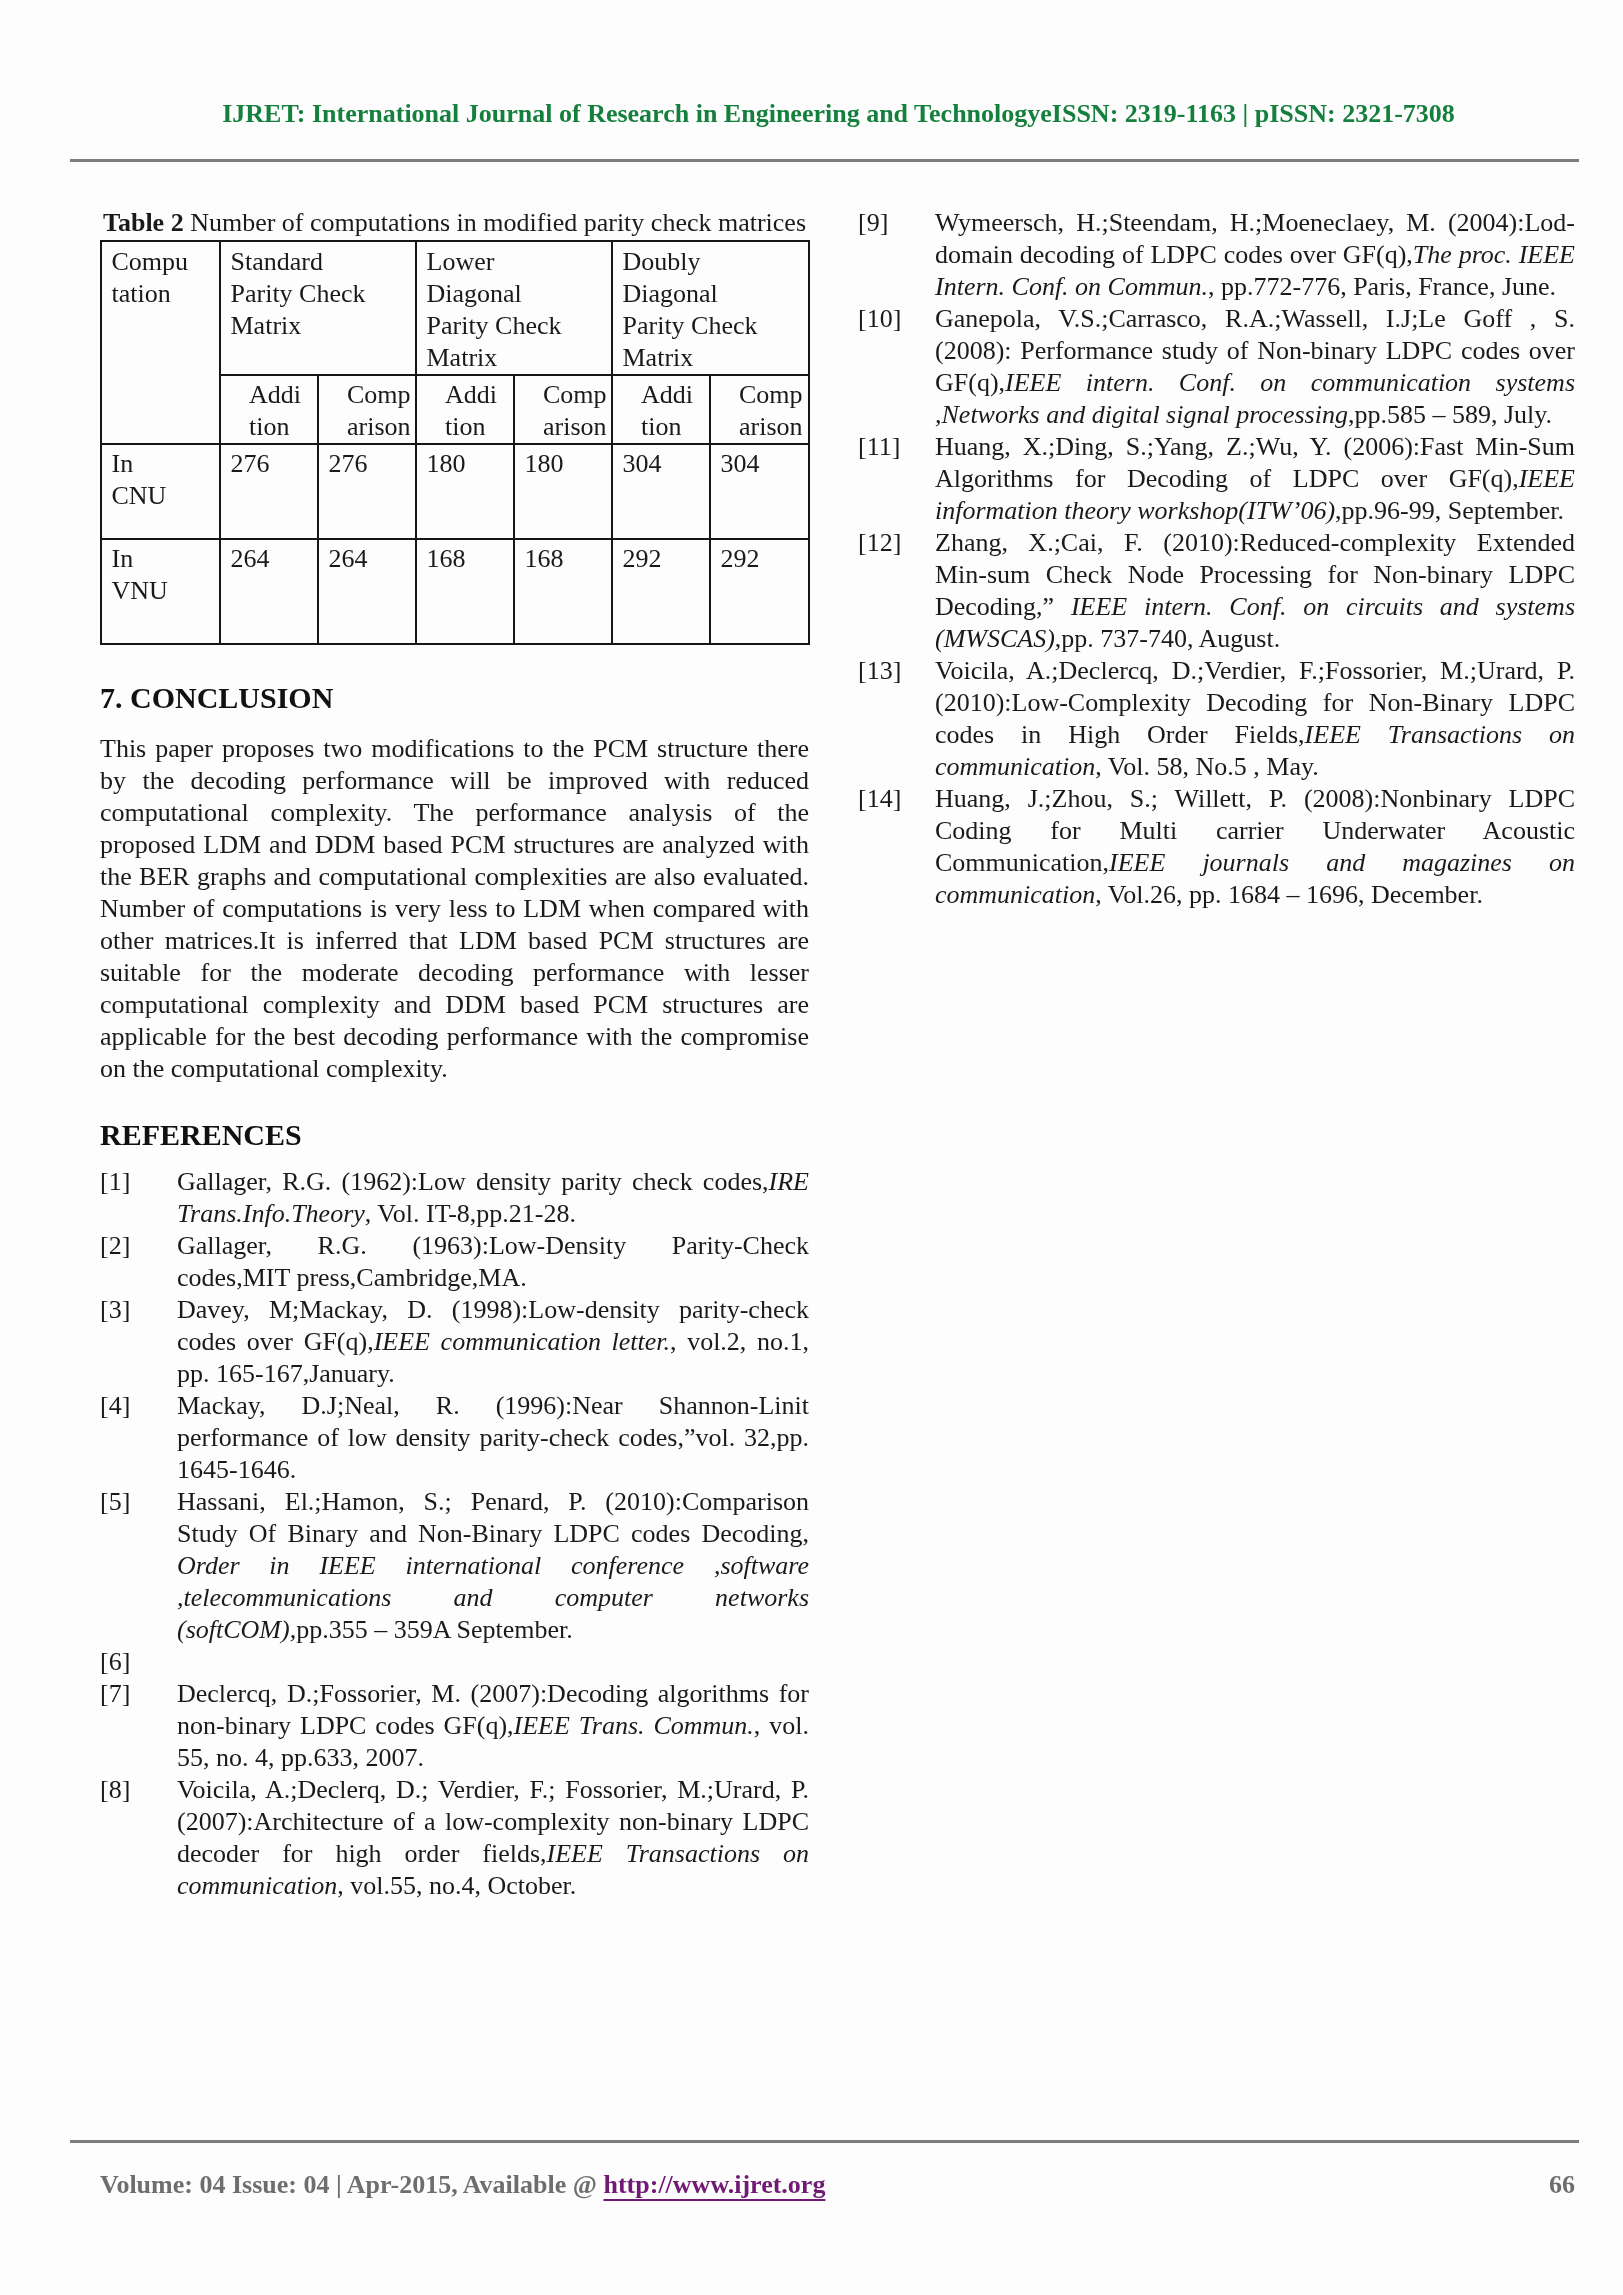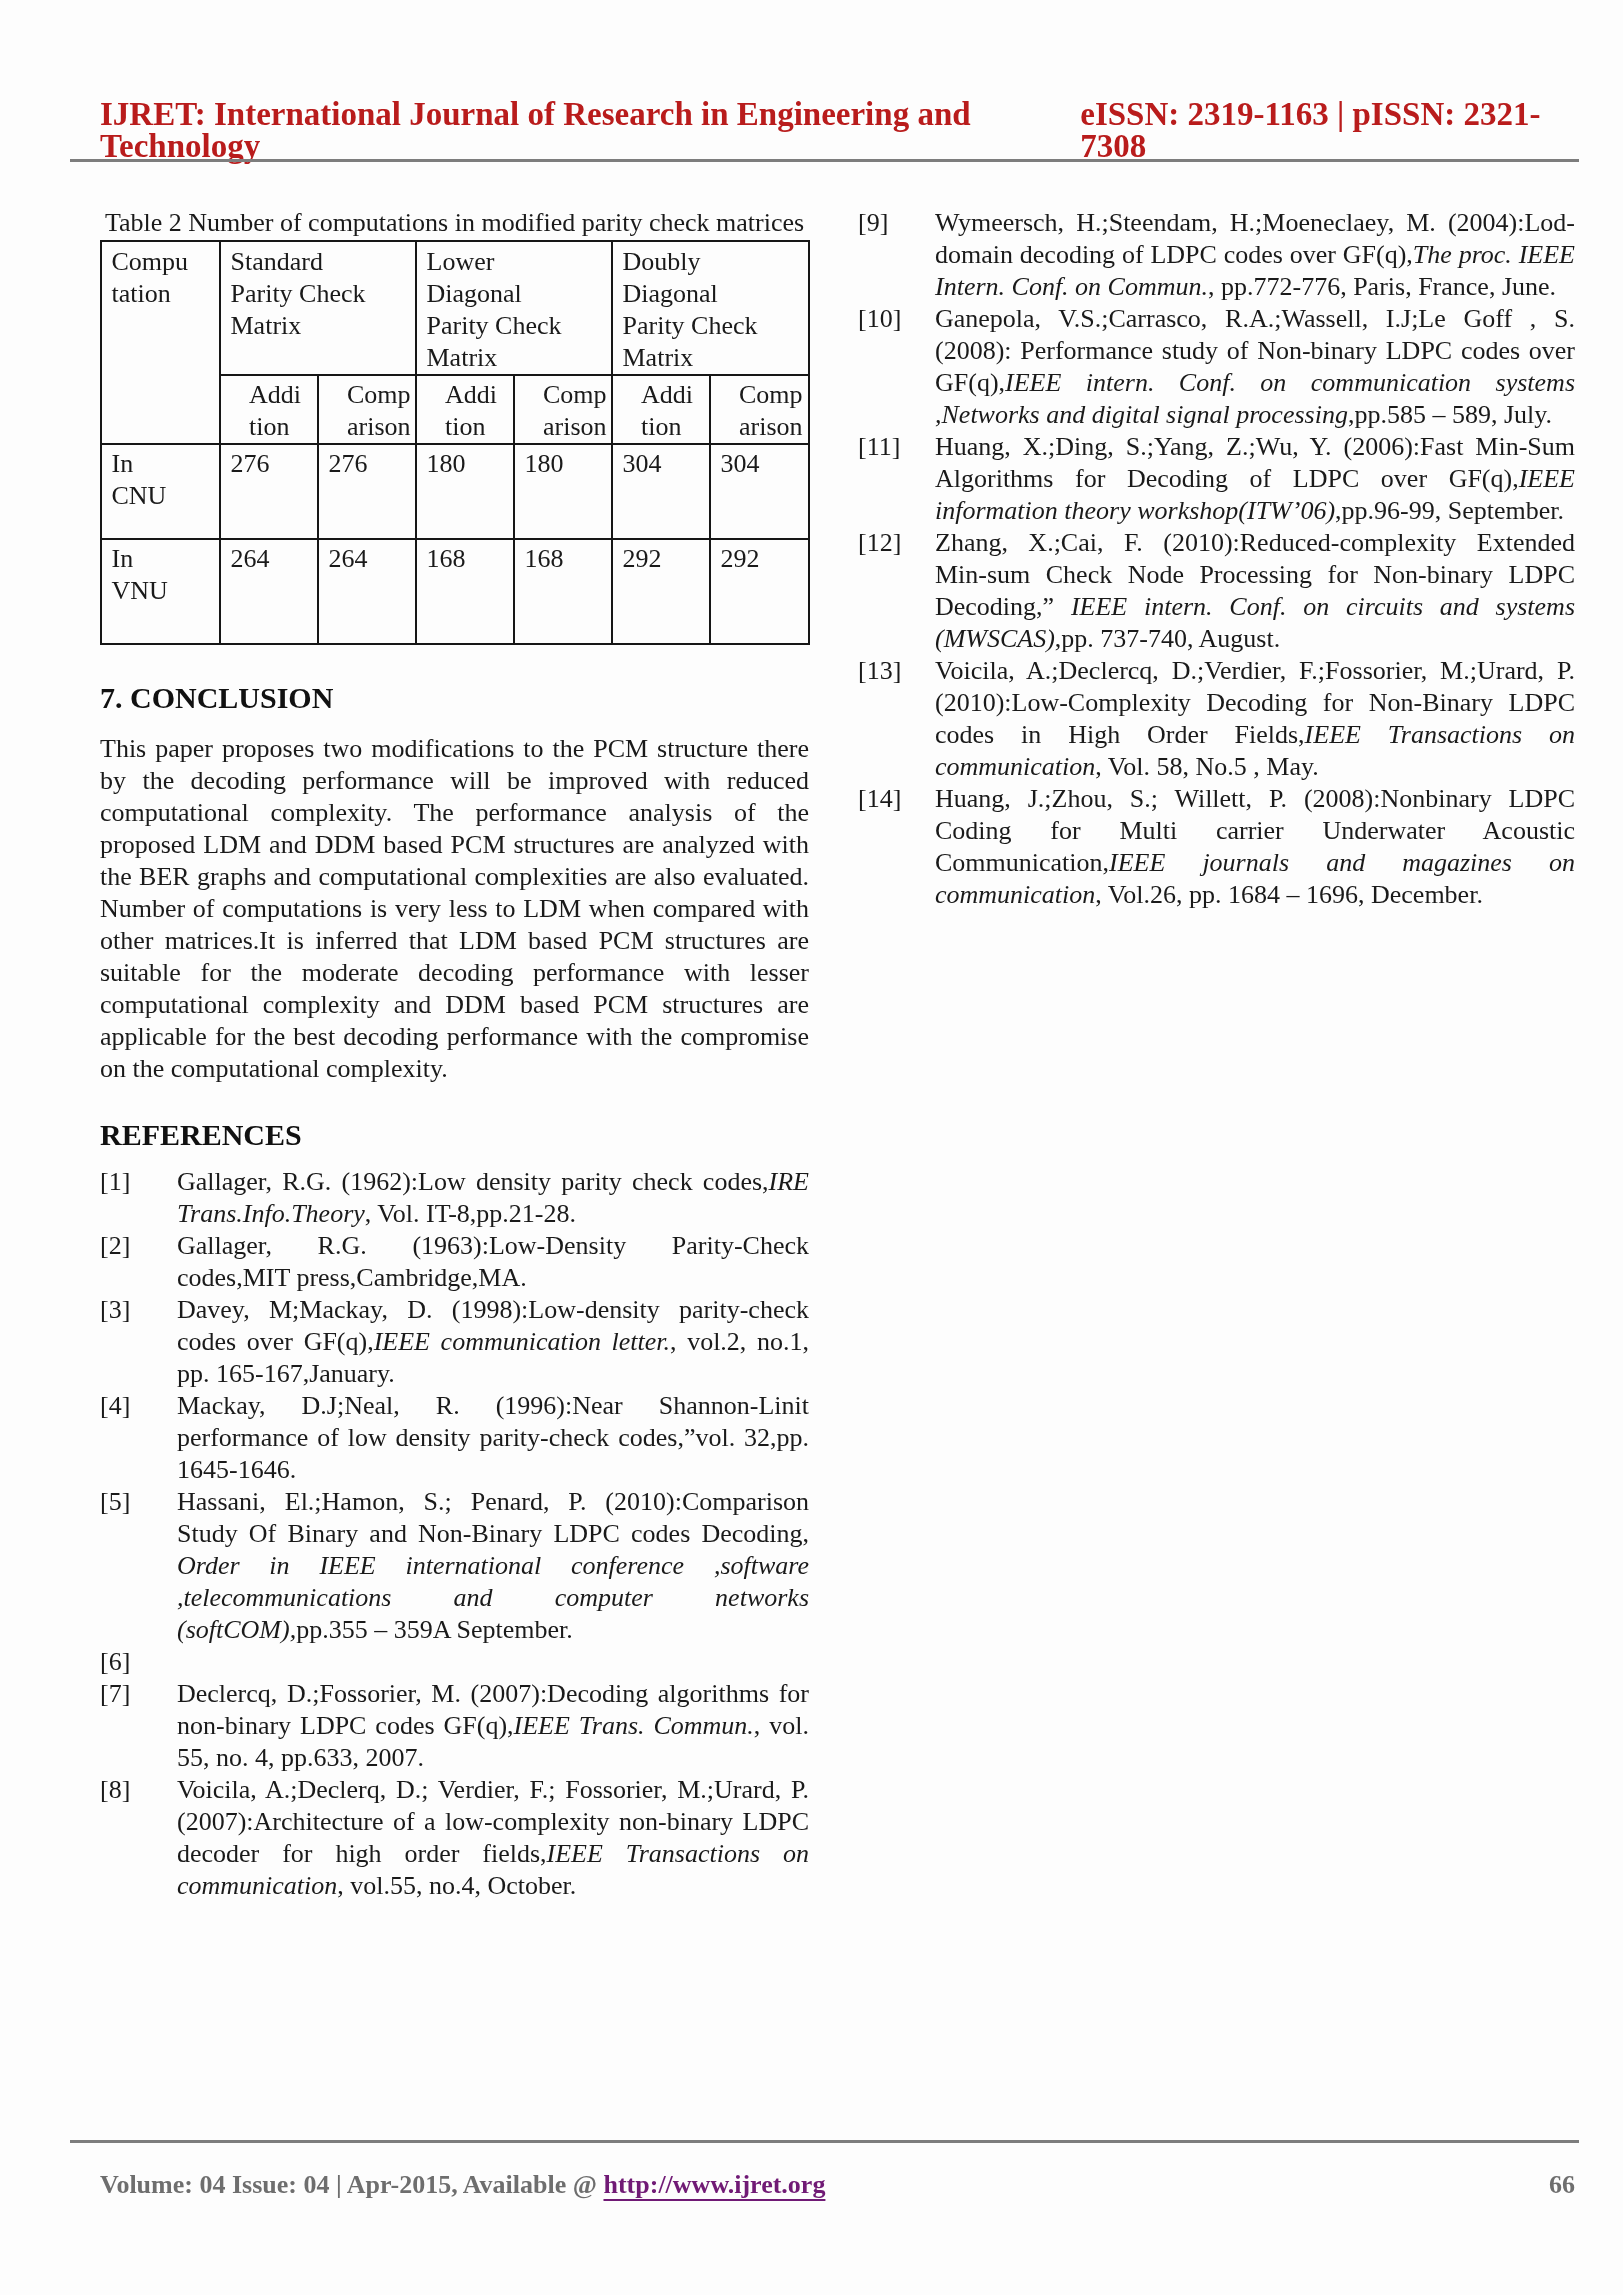--- a/index.html
+++ b/index.html
@@ -8,21 +8,21 @@
     width:1623px; height:2295px;
     background:#fdfdfd;
     font-family:"Liberation Serif", serif;
     color:#1a1a1a;
     overflow:hidden;
   }
   
   .header {
     position:absolute; top:98px; left:100px; right:46px;
     display:flex; justify-content:center; align-items:baseline;
-    font-weight:bold; font-size:33px; line-height:32px; color:#b91c1c;
+    font-weight:bold; font-size:26px; line-height:32px; color:#15803d;
   }
   .rule {
     position:absolute; left:70px; right:44px; height:3.2px; background:#7d7d7d;
   }
   .header-rule { top:159px; }
   .footer-rule { top:2140px; }
   .footer {
     position:absolute; top:2169px; left:100px; right:48px;
     display:flex; justify-content:space-between; align-items:baseline;
     font-weight:bold; font-size:26px; line-height:32px; color:#6e6e6e;
@@ -37,21 +37,21 @@
     position:absolute; top:202px; left:100px; width:1476px;
     display:flex; gap:49px;
   }
   .col-left  { width:709px; }
   .col-right { width:717px; margin-top:4.8px; }
   
   .caption {
     margin:4.8px 0 0 0; text-align:center;
     font-size:26px; line-height:32px;
   }
-  .caption .cap-label { font-weight:normal; }
+  .caption .cap-label { font-weight:bold; }
   table.data {
     border-collapse:collapse; table-layout:fixed;
     width:100%; margin-top:1.6px;
   }
   table.data th, table.data td {
     border:2.4px solid #161616;
     font-size:26px; line-height:32px; font-weight:normal;
     text-align:left; vertical-align:top; padding:3.2px 8px 0 9.5px;margin-top:16px;
   }
   .preline { white-space:pre-line; }

